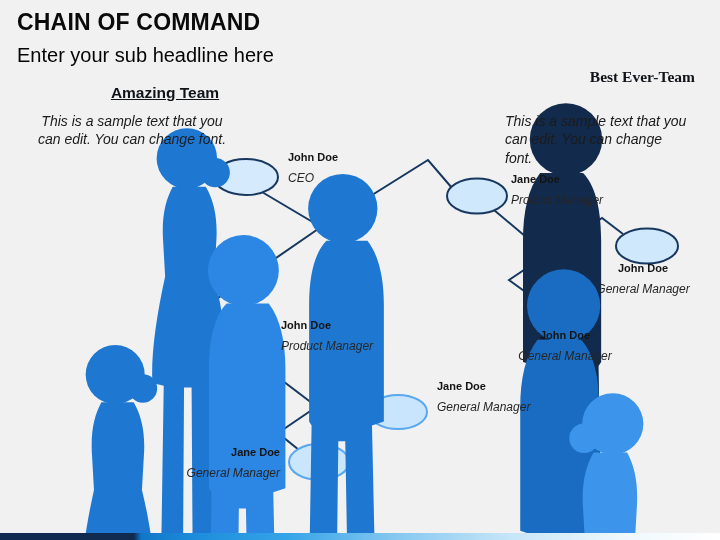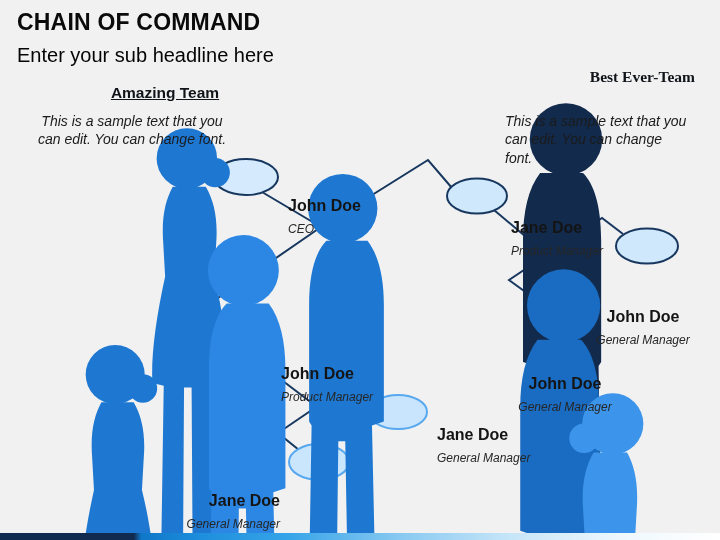--- a/index.html
+++ b/index.html
@@ -23,21 +23,21 @@
   }
   .team-desc{
     font-size:14px;font-style:italic;color:#1b1b1b;line-height:1.32;
     white-space:pre-line;
   }
   #amazing-heading{left:70px;top:84px;width:190px;text-decoration:underline;}
   #amazing-desc{left:33px;top:112px;width:198px;text-align:center;}
   #best-heading{left:505px;top:68px;width:190px;text-align:right;font-family:Liberation Serif, serif;}
   #best-desc{left:505px;top:112px;width:185px;text-align:left;}
   .plabel{line-height:1;}
-  .pname{font-size:16px;font-weight:700;color:#141414;margin-top:46px;}
+  .pname{font-size:11px;font-weight:700;color:#141414;}
   .prole{font-size:12px;font-style:italic;color:#262626;margin-top:9px;}
   .t-center{text-align:center;}
   .t-right{text-align:right;}
   #lbl-ceo{left:288px;top:152px;}
   #lbl-jane-pm{left:511px;top:174px;}
   #lbl-john-gm-right{left:582px;top:263px;width:122px;}
   #lbl-john-gm-mid{left:504px;top:330px;width:122px;}
   #lbl-john-pm{left:281px;top:320px;}
   #lbl-jane-gm-mid{left:437px;top:381px;}
   #lbl-jane-gm-bottom{left:158px;top:447px;width:122px;}

